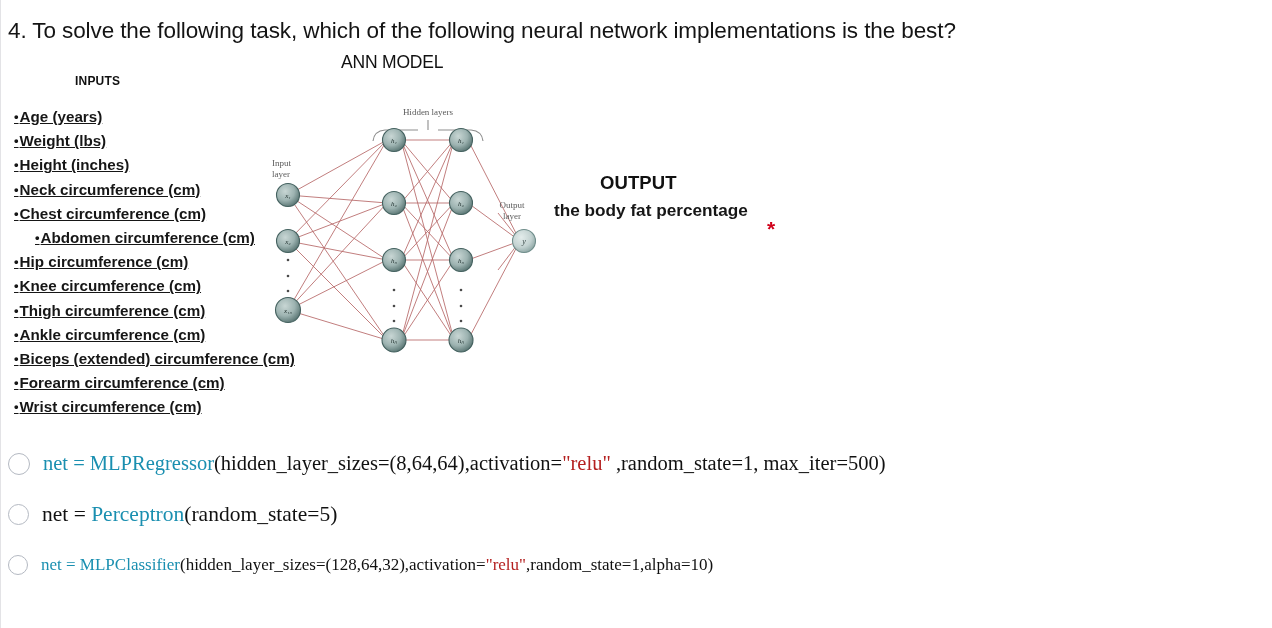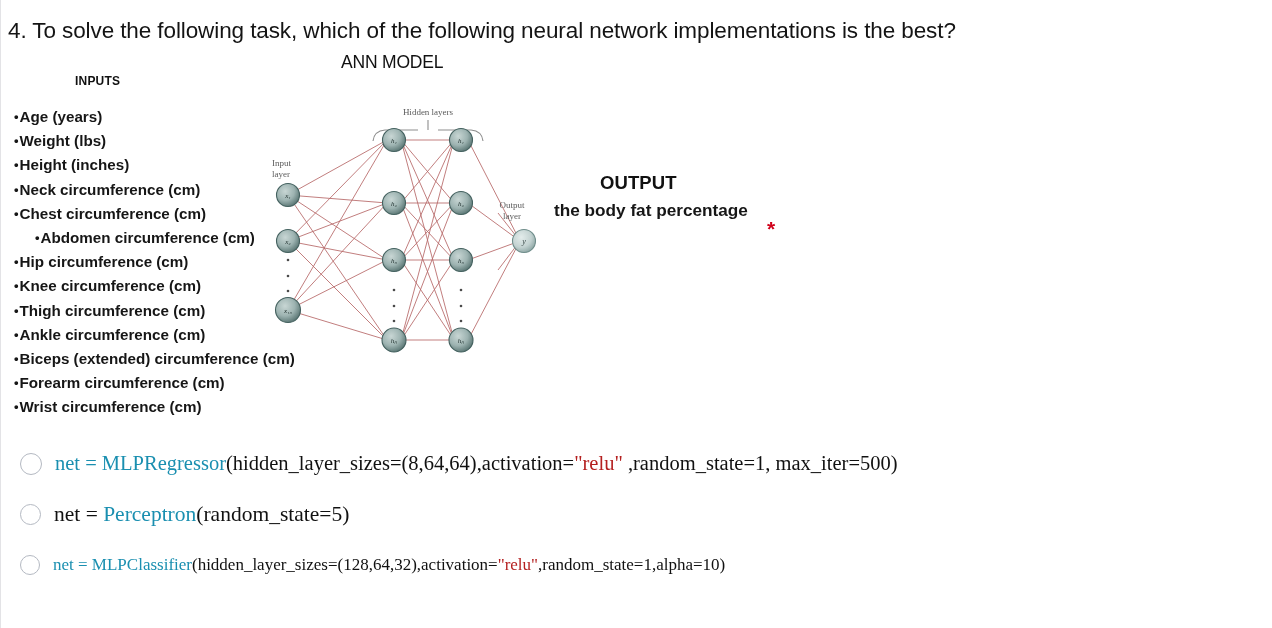--- a/index.html
+++ b/index.html
@@ -56,20 +56,21 @@
     left: 14px; top: 57px;
     margin: 0; padding: 0;
     list-style: none;
   }
   .inputs-list li {
     font-size: 15.2px;
     font-weight: 700;
     color: #161616;
     line-height: 24.2px;
     white-space: nowrap;
+    text-decoration: underline;
   }
   .inputs-list li::before {
     content: "\2022";
     margin-right: 1px;
     font-size: 13px;
     vertical-align: 1px;
   }
   
   .inputs-list li.clipped {
     width: 232px;
@@ -119,21 +120,21 @@
   
   .options {
     position: absolute;
     left: 0; top: 438px;
     width: 1272px;
   }
   .option-row {
     display: flex;
     align-items: center;
     height: 50px;
-    padding-left: 20px;
+    padding-left: 8px;
   }
   .option-row.r1 { height: 51px; }
   .option-row.r2 { height: 51px; }
   .option-row.r3 { height: 50px; }
 
   .radio {
     flex: 0 0 auto;
     border-radius: 50%;
     border: 1.6px solid #b4b9c2;
     background: #fff;

